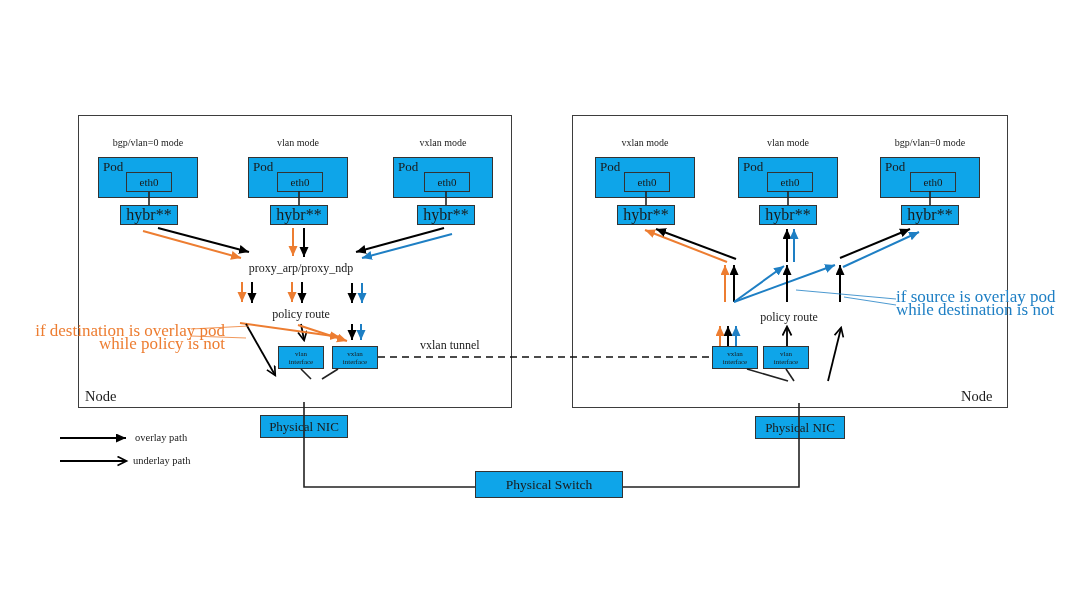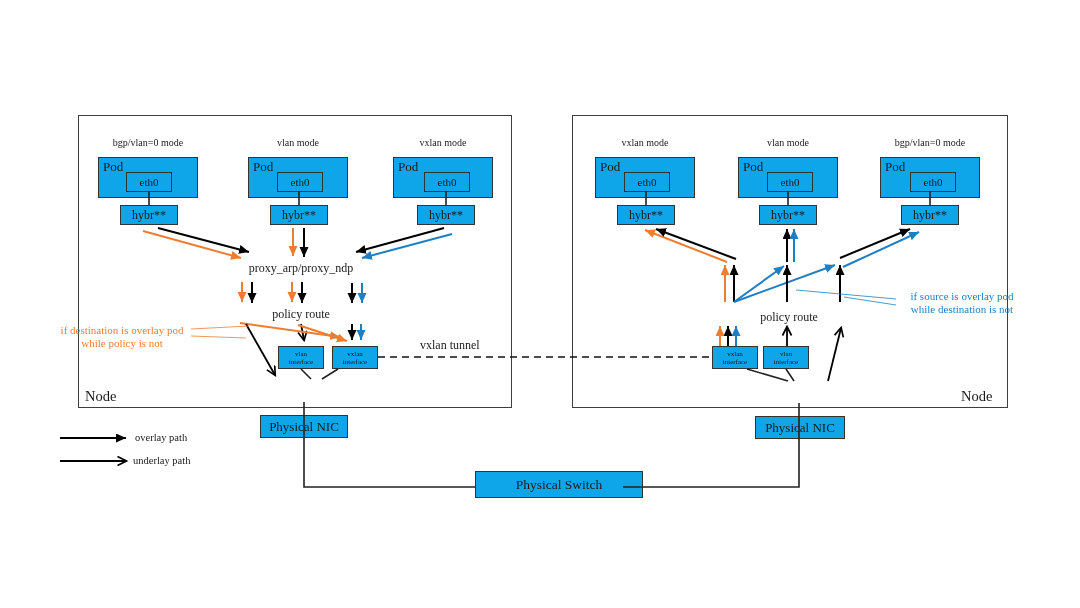--- a/index.html
+++ b/index.html
@@ -5,27 +5,27 @@
   html,body{margin:0;padding:0;background:#fff;}
   #canvas{position:relative;width:1080px;height:608px;background:#ffffff;overflow:hidden;
           font-family:Liberation Serif, serif;color:#1a1a1a;}
   .box{position:absolute;border:1.5px solid #333;background:#0ea5e9;box-sizing:border-box;}
   .lbl{position:absolute;white-space:nowrap;color:#1a1a1a;}
   .center{display:flex;align-items:center;justify-content:center;text-align:center;}
   .node-border{position:absolute;border:1.5px solid #3d3d3d;box-sizing:border-box;background:transparent;}
   .mode{font-size:10px;text-align:center;}
   .pod-title{position:absolute;left:4px;top:1px;font-size:13px;}
   .eth{font-size:11px;}
-  .hybr{font-size:12px;}
+  .hybr{font-size:16px;}
   .mid-lbl{font-size:12px;text-align:center;}
   .iface{font-size:7px;line-height:8px;text-align:center;flex-direction:column;}
   .nic{font-size:13px;margin-top:36px;}
   .nodelbl{font-size:14.5px;}
   .switch{font-size:13.5px;}
-  .ann{font-size:11px;line-height:13px;text-align:center;white-space:nowrap;}
+  .ann{font-size:17px;line-height:13px;text-align:right;white-space:nowrap;}
   .ann-orange{color:#ED7D31;}
   .ann-blue{color:#1E7FC4;}
   .legend-lbl{font-size:10.5px;}
   svg{position:absolute;left:0;top:0;pointer-events:none;}
 </style>
 </head>
 <body>
 
 <div id="canvas">
 
@@ -107,21 +107,21 @@
 
   <div class="box nic center" style="left:755px;top:380px;width:90px;height:23px">Physical NIC</div>
   <div class="lbl nodelbl" style="left:961px;top:388px">Node</div>
 
   <div class="lbl ann ann-blue" style="left:896px;top:290px;width:132px">
     <span>if source is overlay pod</span><br>
     <span>while destination is not</span>
   </div>
 
   <div class="lbl" style="left:420px;top:338px;font-size:12px">vxlan tunnel</div>
-  <div class="box switch center" style="left:475px;top:471px;width:168px;height:27px">Physical Switch</div>
+  <div class="box switch center" style="left:475px;top:471px;width:148px;height:27px">Physical Switch</div>
 
   <div class="lbl legend-lbl" style="left:135px;top:432px">overlay path</div>
   <div class="lbl legend-lbl" style="left:133px;top:455px">underlay path</div>
 
   <svg width="1080" height="608" viewBox="0 0 1080 608">
     <defs>
       <marker id="mF" markerUnits="userSpaceOnUse" markerWidth="11" markerHeight="10" refX="10" refY="4.5" orient="auto">
         <path d="M0,0 L10,4.5 L0,9 Z" fill="#000"></path>
       </marker>
       <marker id="mFo" markerUnits="userSpaceOnUse" markerWidth="11" markerHeight="10" refX="10" refY="4.5" orient="auto">

